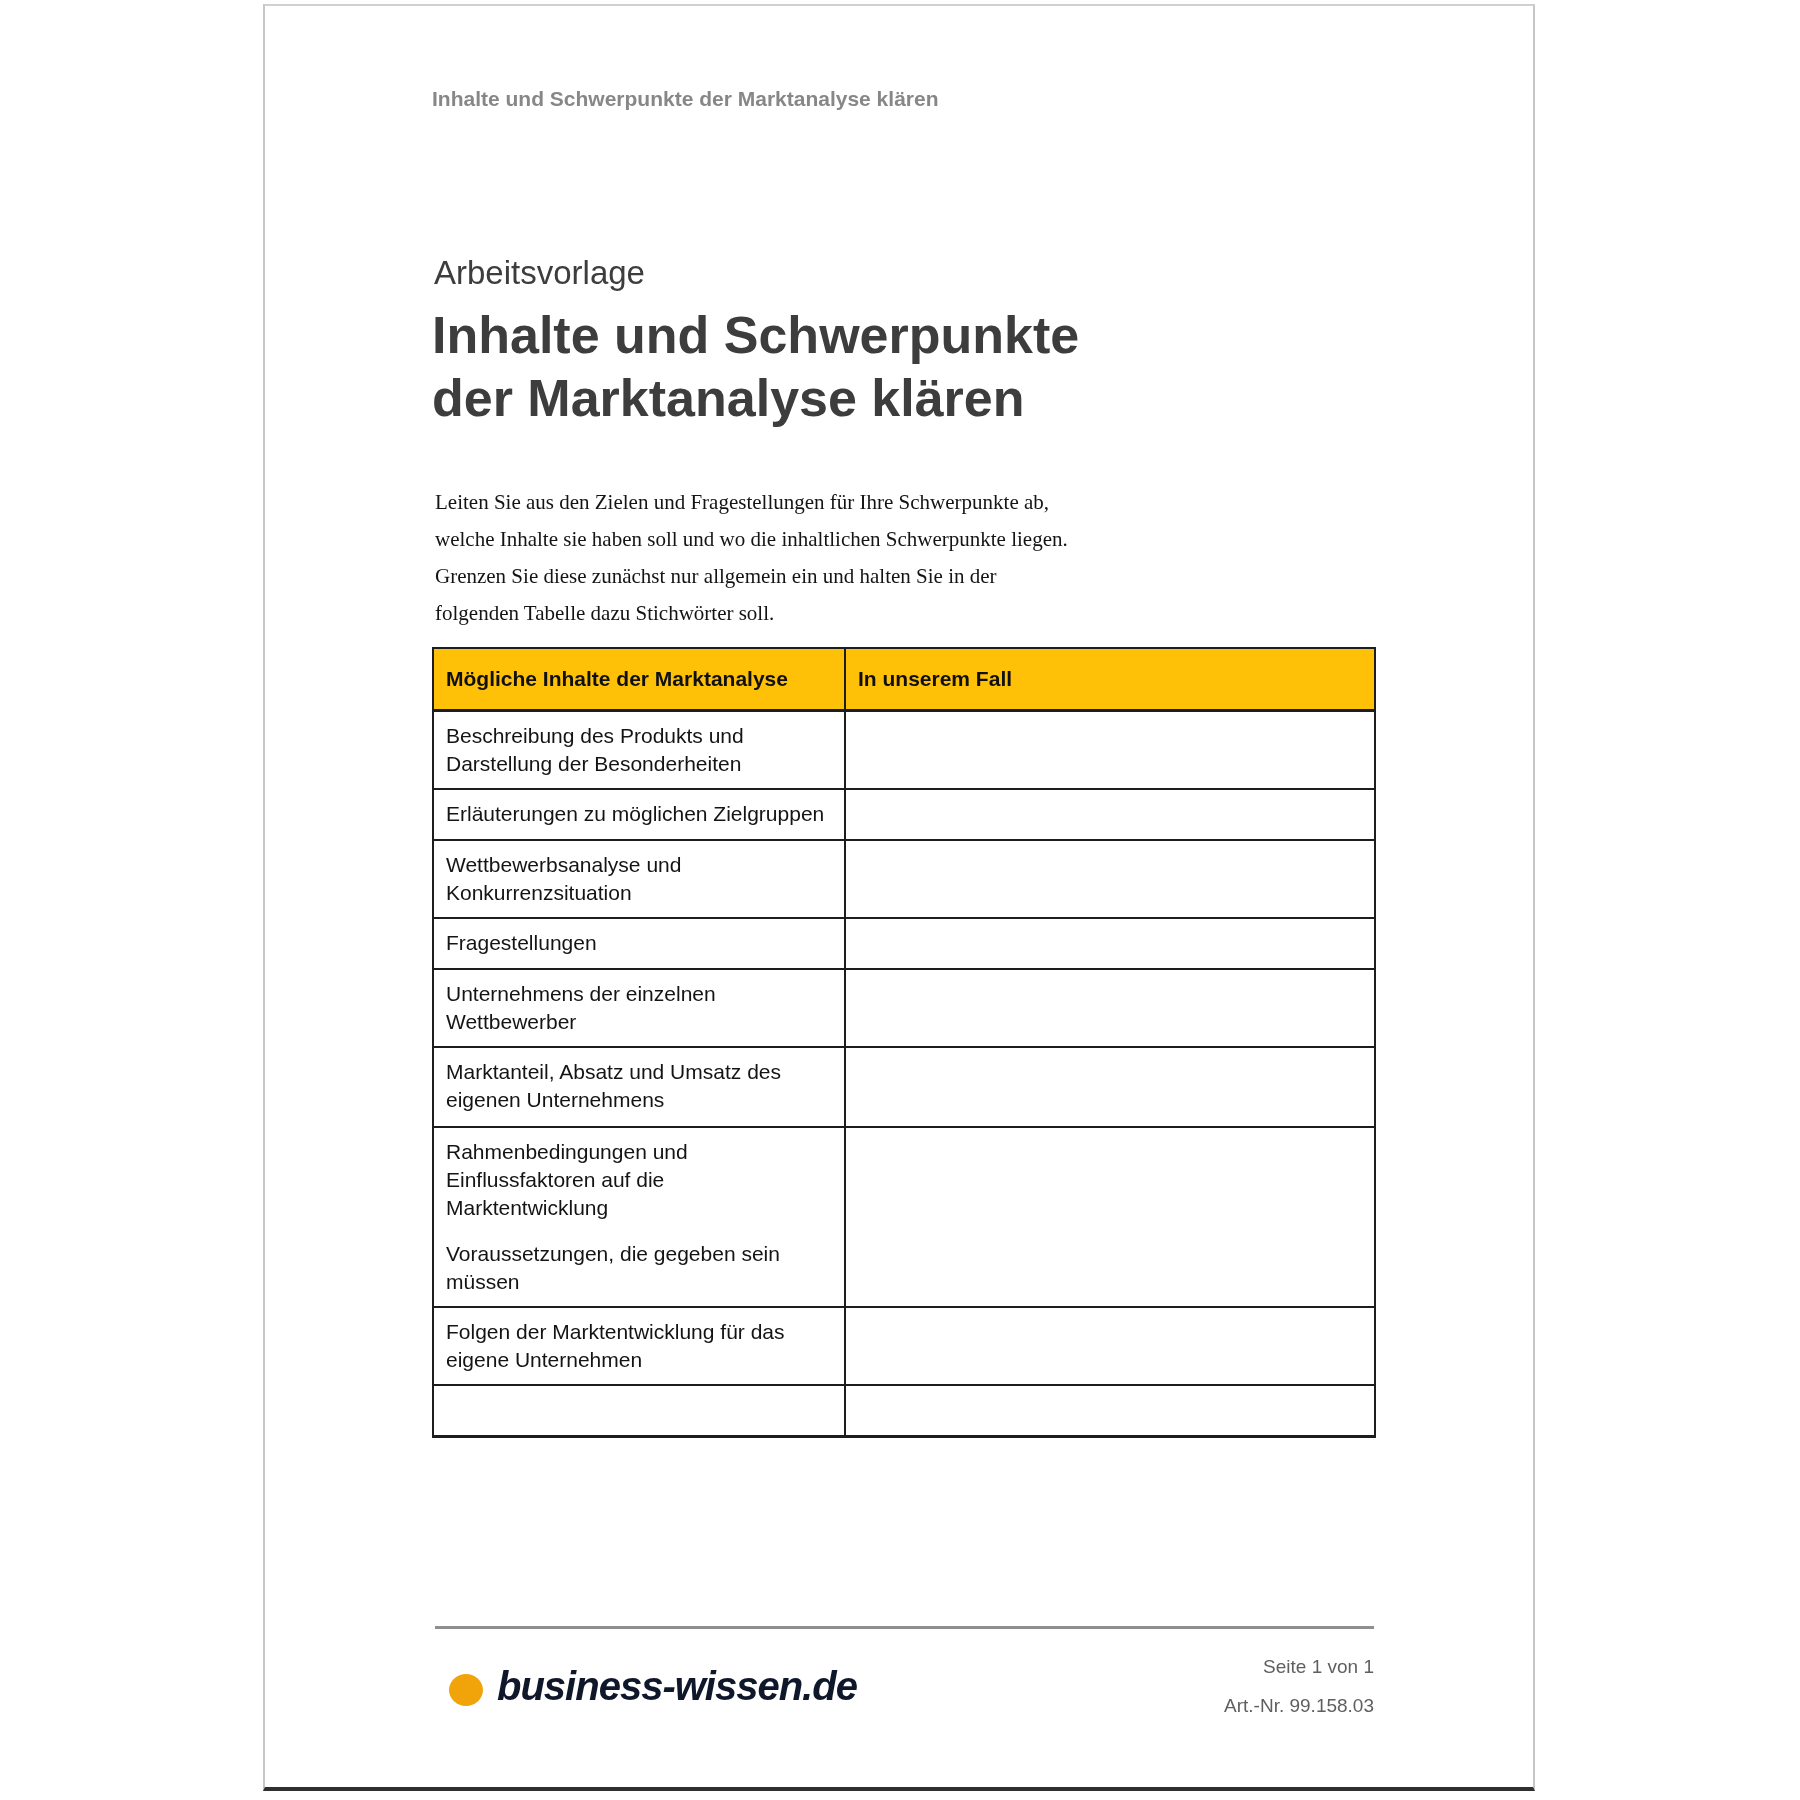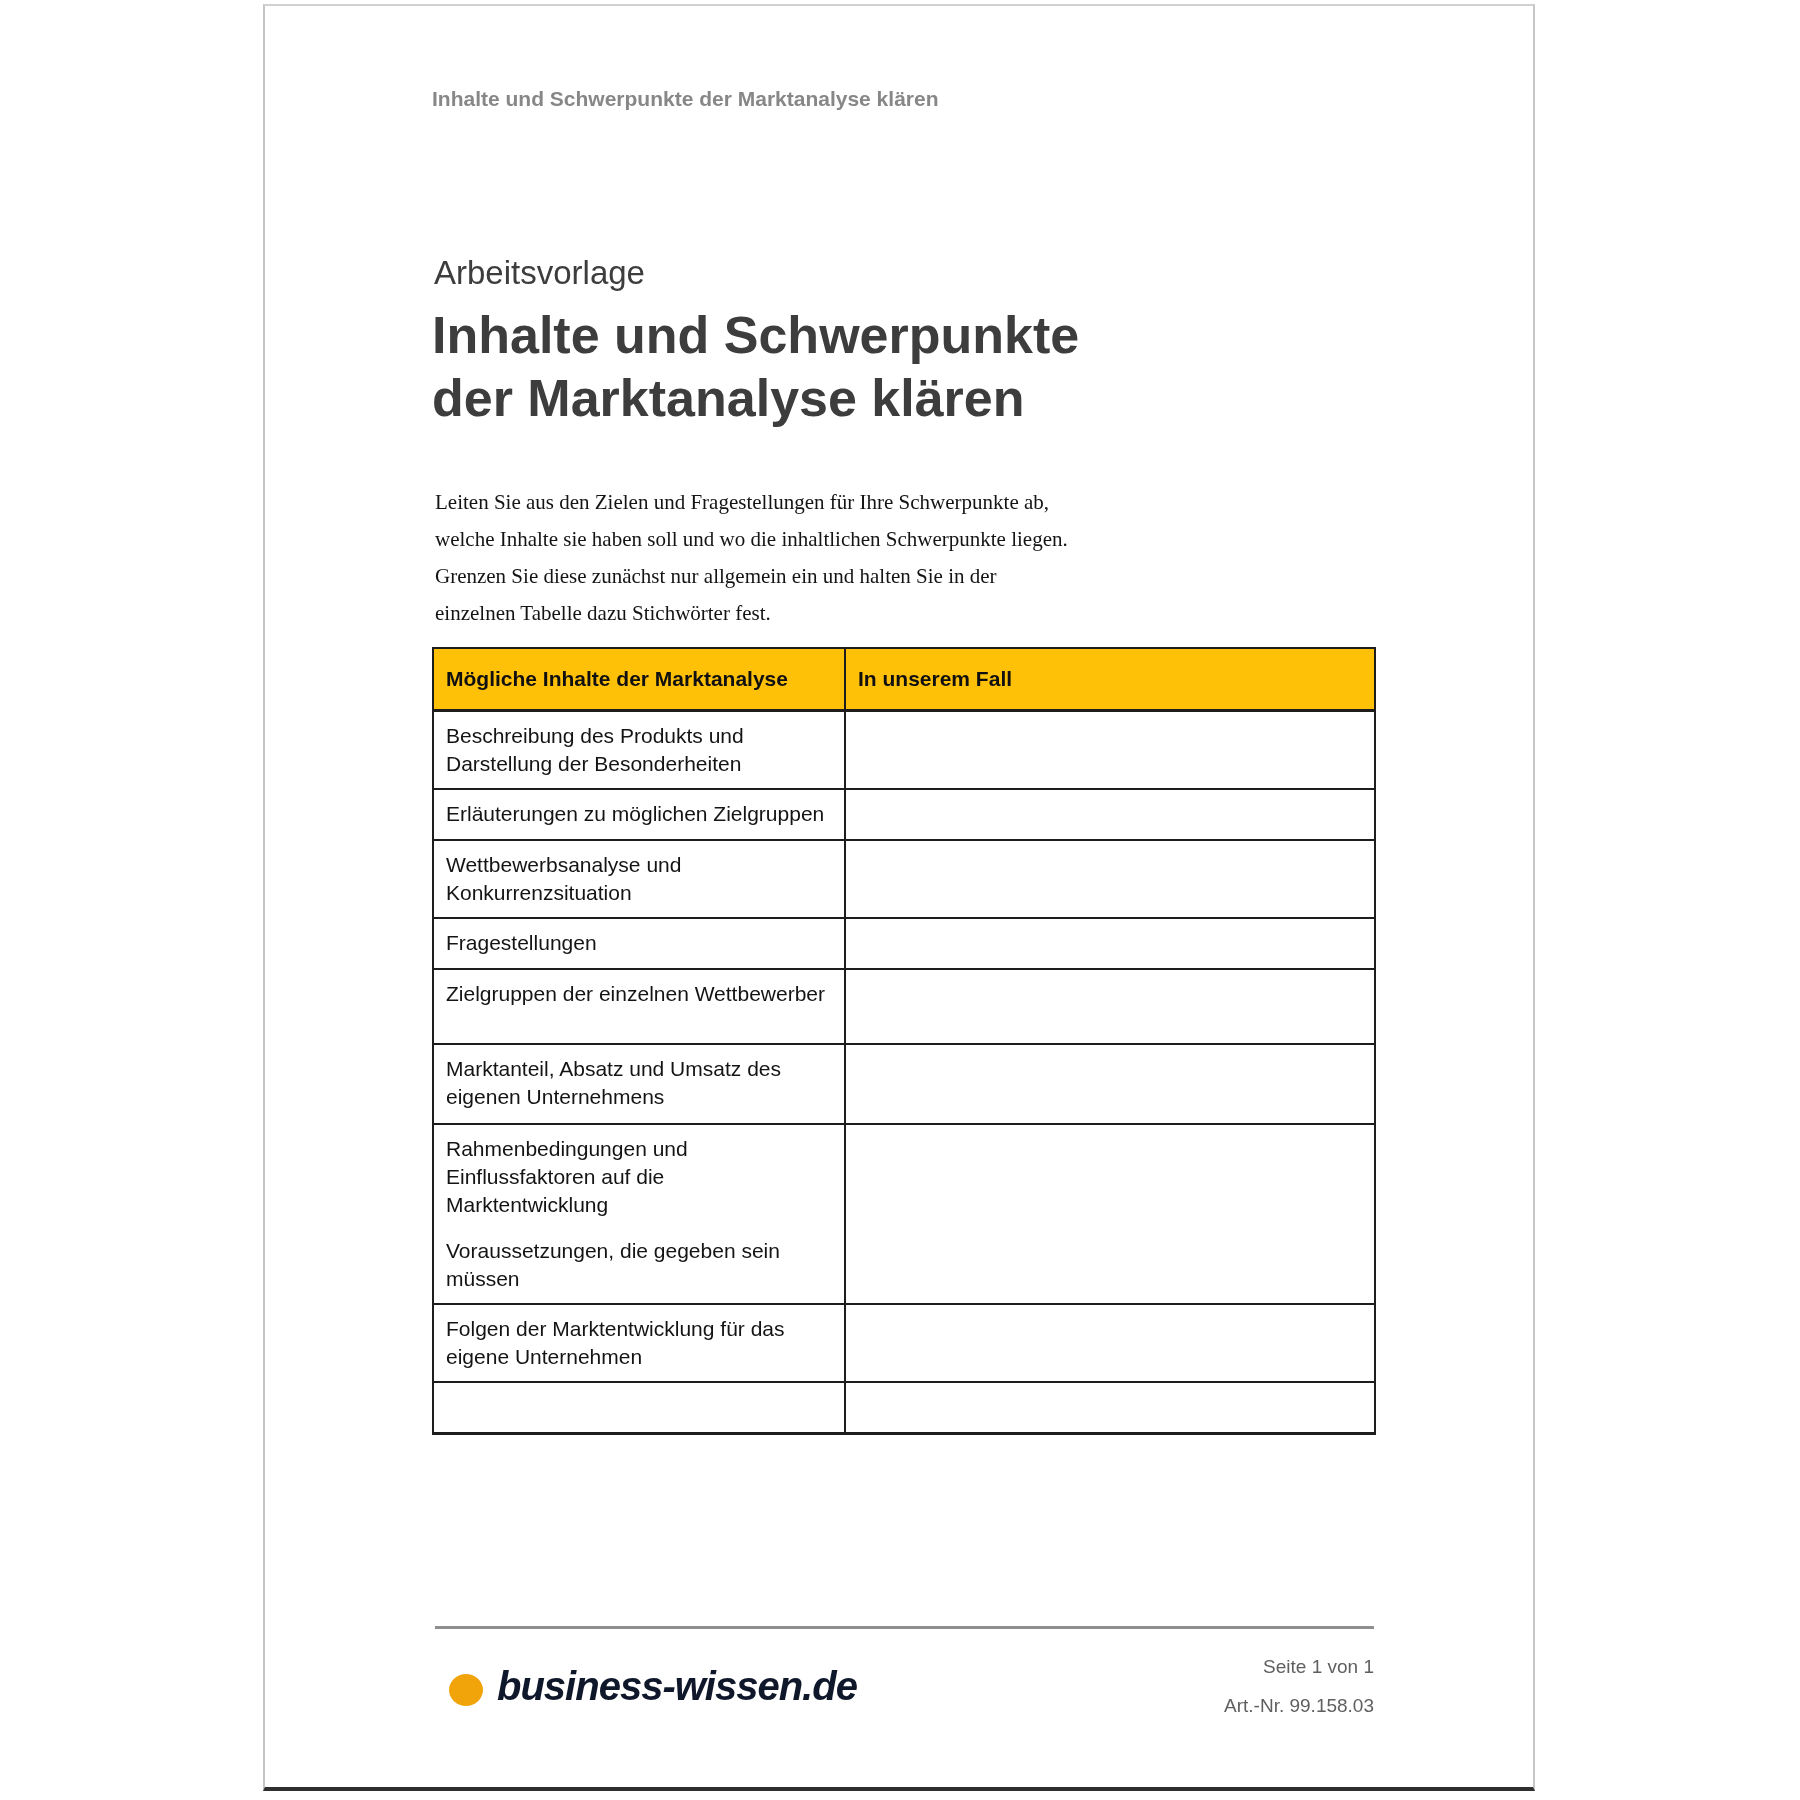--- a/index.html
+++ b/index.html
@@ -93,21 +93,21 @@
   <div class="kicker">Arbeitsvorlage</div>
 
   <h1 class="doc-title"><span>Inhalte und Schwerpunkte</span><br>
     <span>der Marktanalyse klären</span>
   </h1>
 
   <div class="intro">
     <span>Leiten Sie aus den Zielen und Fragestellungen für Ihre Schwerpunkte ab,</span>
     <span>welche Inhalte sie haben soll und wo die inhaltlichen Schwerpunkte liegen.</span>
     <span>Grenzen Sie diese zunächst nur allgemein ein und halten Sie in der</span>
-    <span>einzelnen Tabelle dazu Stichwörter fest.</span>
+    <span>folgenden Tabelle dazu Stichwörter soll.</span>
   </div>
 
   <table class="content">
     <colgroup>
         <col class="c1">
         <col class="c2">
       </colgroup>
     <thead>
       <tr class="h-header">
         <th>Mögliche Inhalte der Marktanalyse</th>
@@ -125,21 +125,21 @@
       </tr>
       <tr class="h-r3">
         <td>Wettbewerbsanalyse und Konkurrenzsituation</td>
         <td></td>
       </tr>
       <tr class="h-r4">
         <td>Fragestellungen</td>
         <td></td>
       </tr>
       <tr class="h-r5">
-        <td>Zielgruppen der einzelnen Wettbewerber</td>
+        <td>Unternehmens der einzelnen Wettbewerber</td>
         <td></td>
       </tr>
       <tr class="h-r6">
         <td>Marktanteil, Absatz und Umsatz des eigenen Unternehmens</td>
         <td></td>
       </tr>
       <tr class="h-r7">
         <td>
           <div>Rahmenbedingungen und Einflussfaktoren auf die Marktentwicklung</div>
           <div class="para2">Voraussetzungen, die gegeben sein müssen</div>

